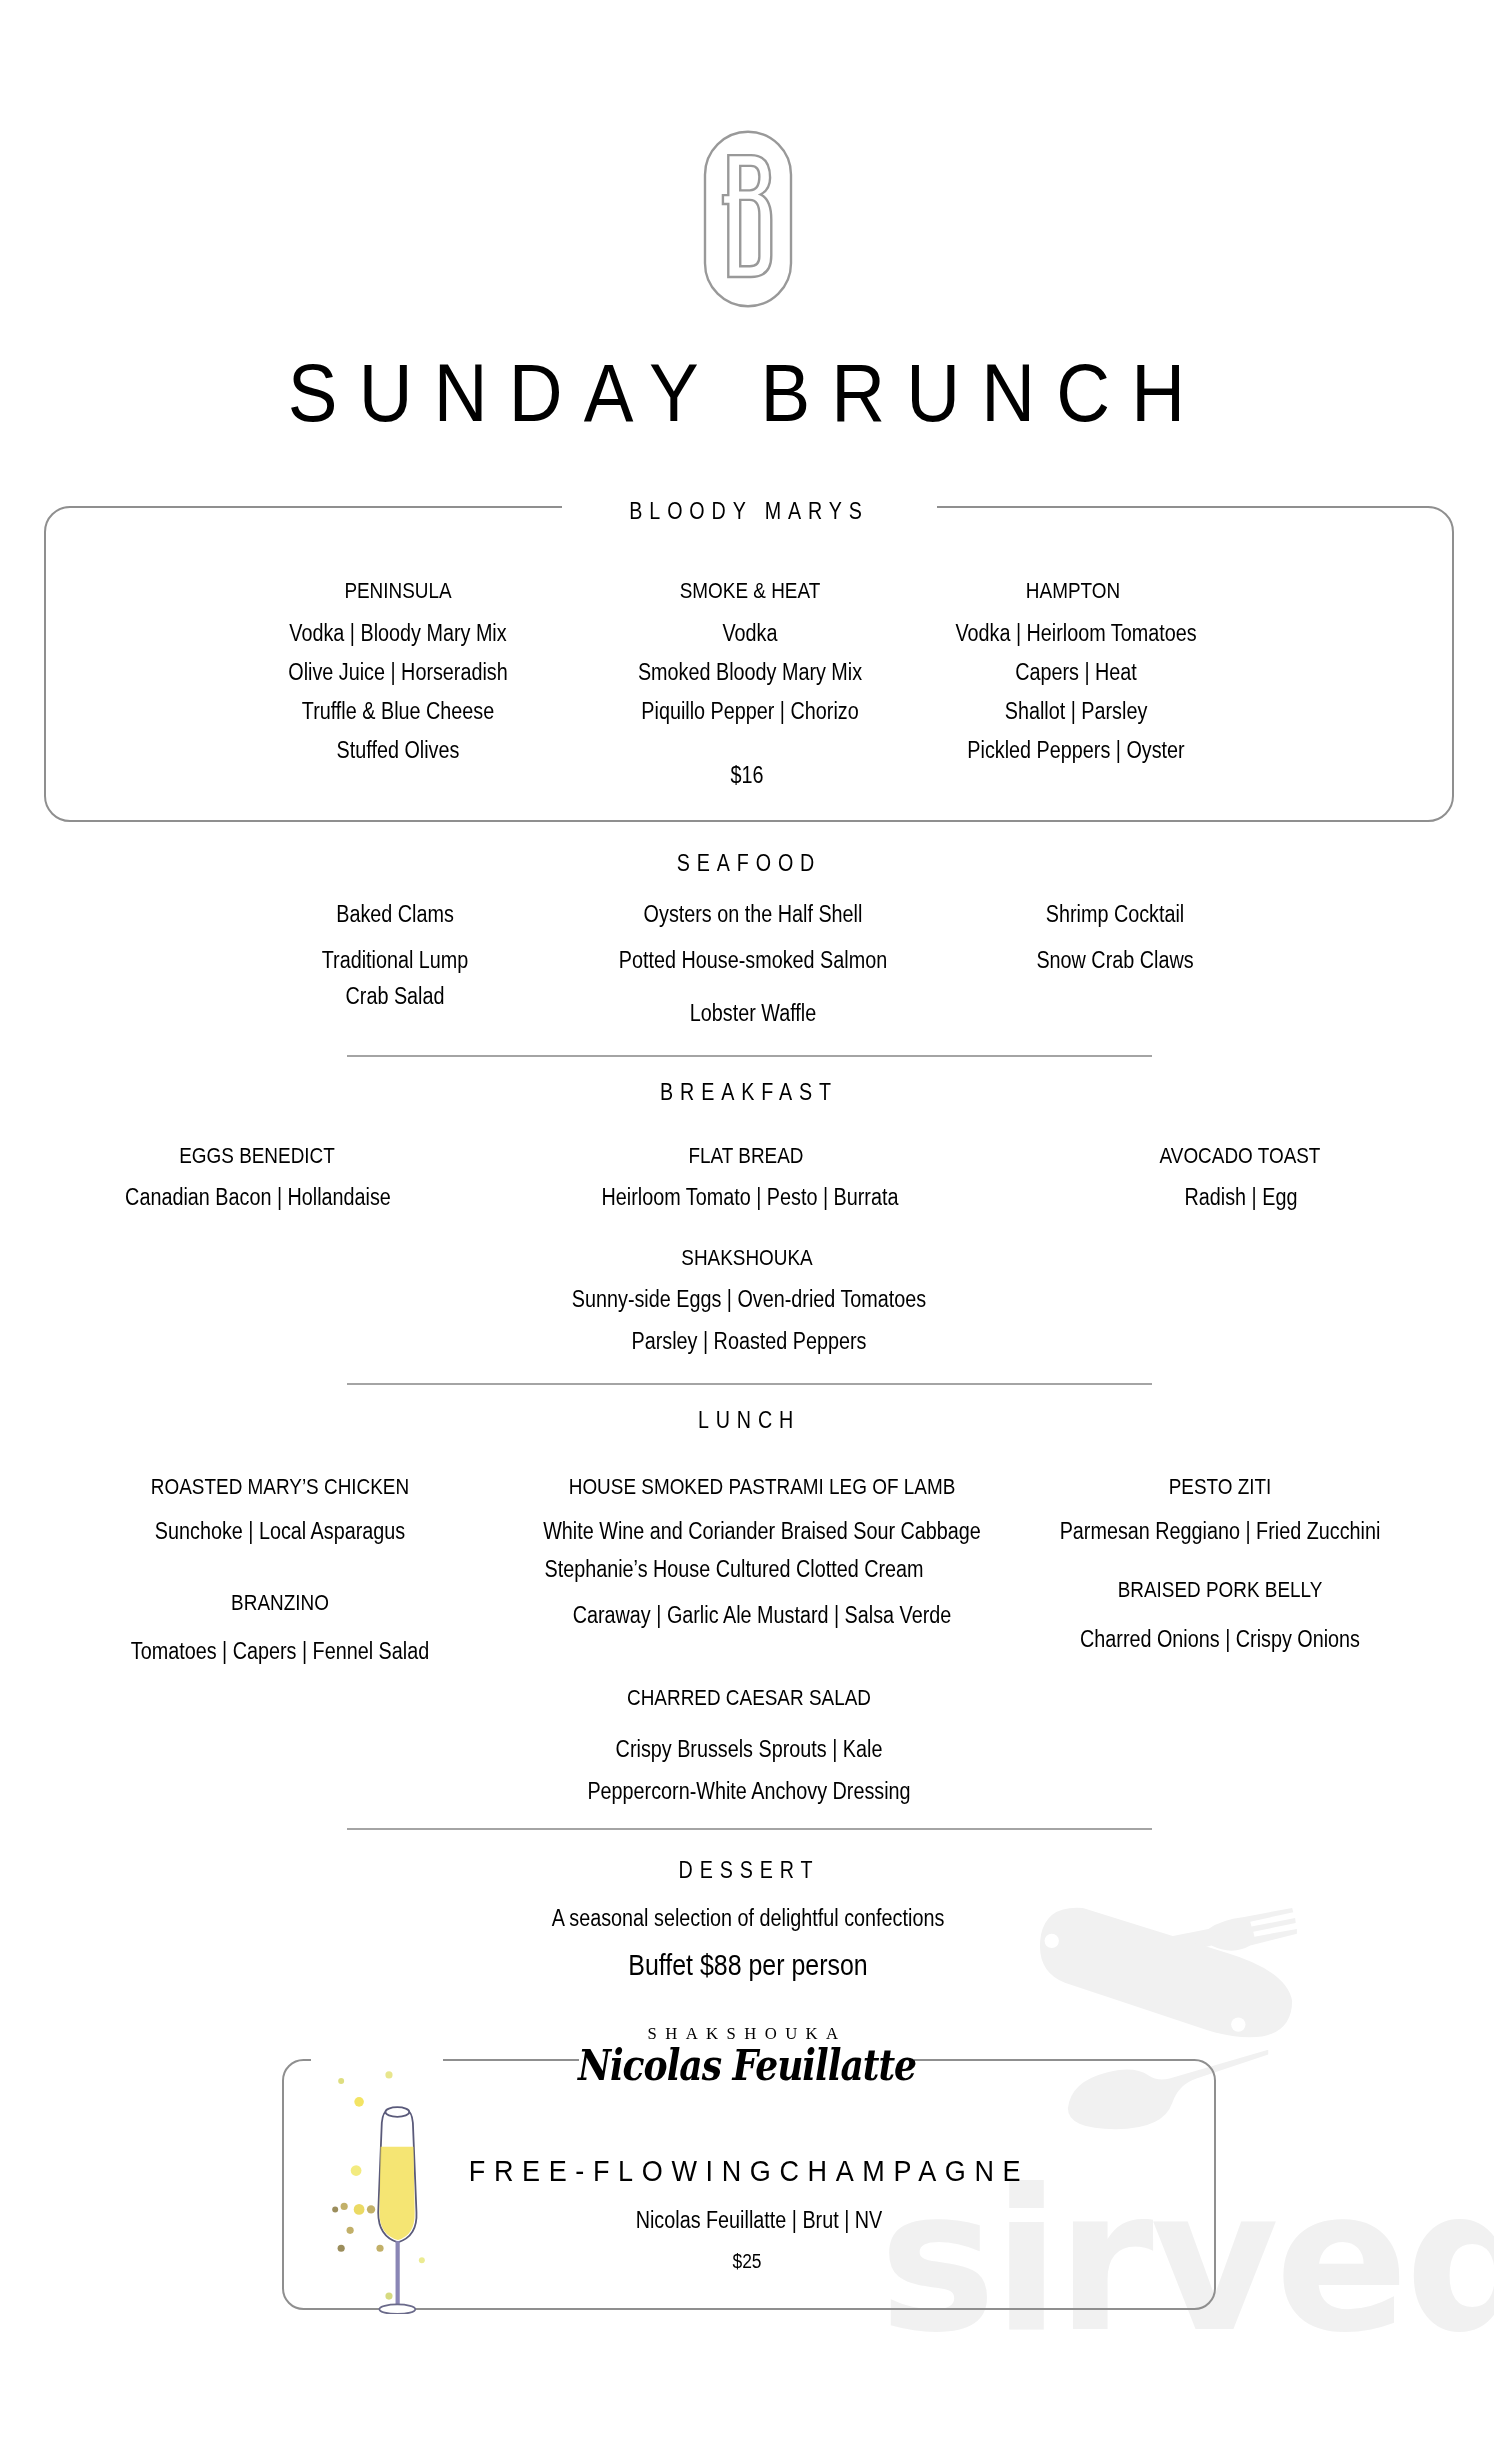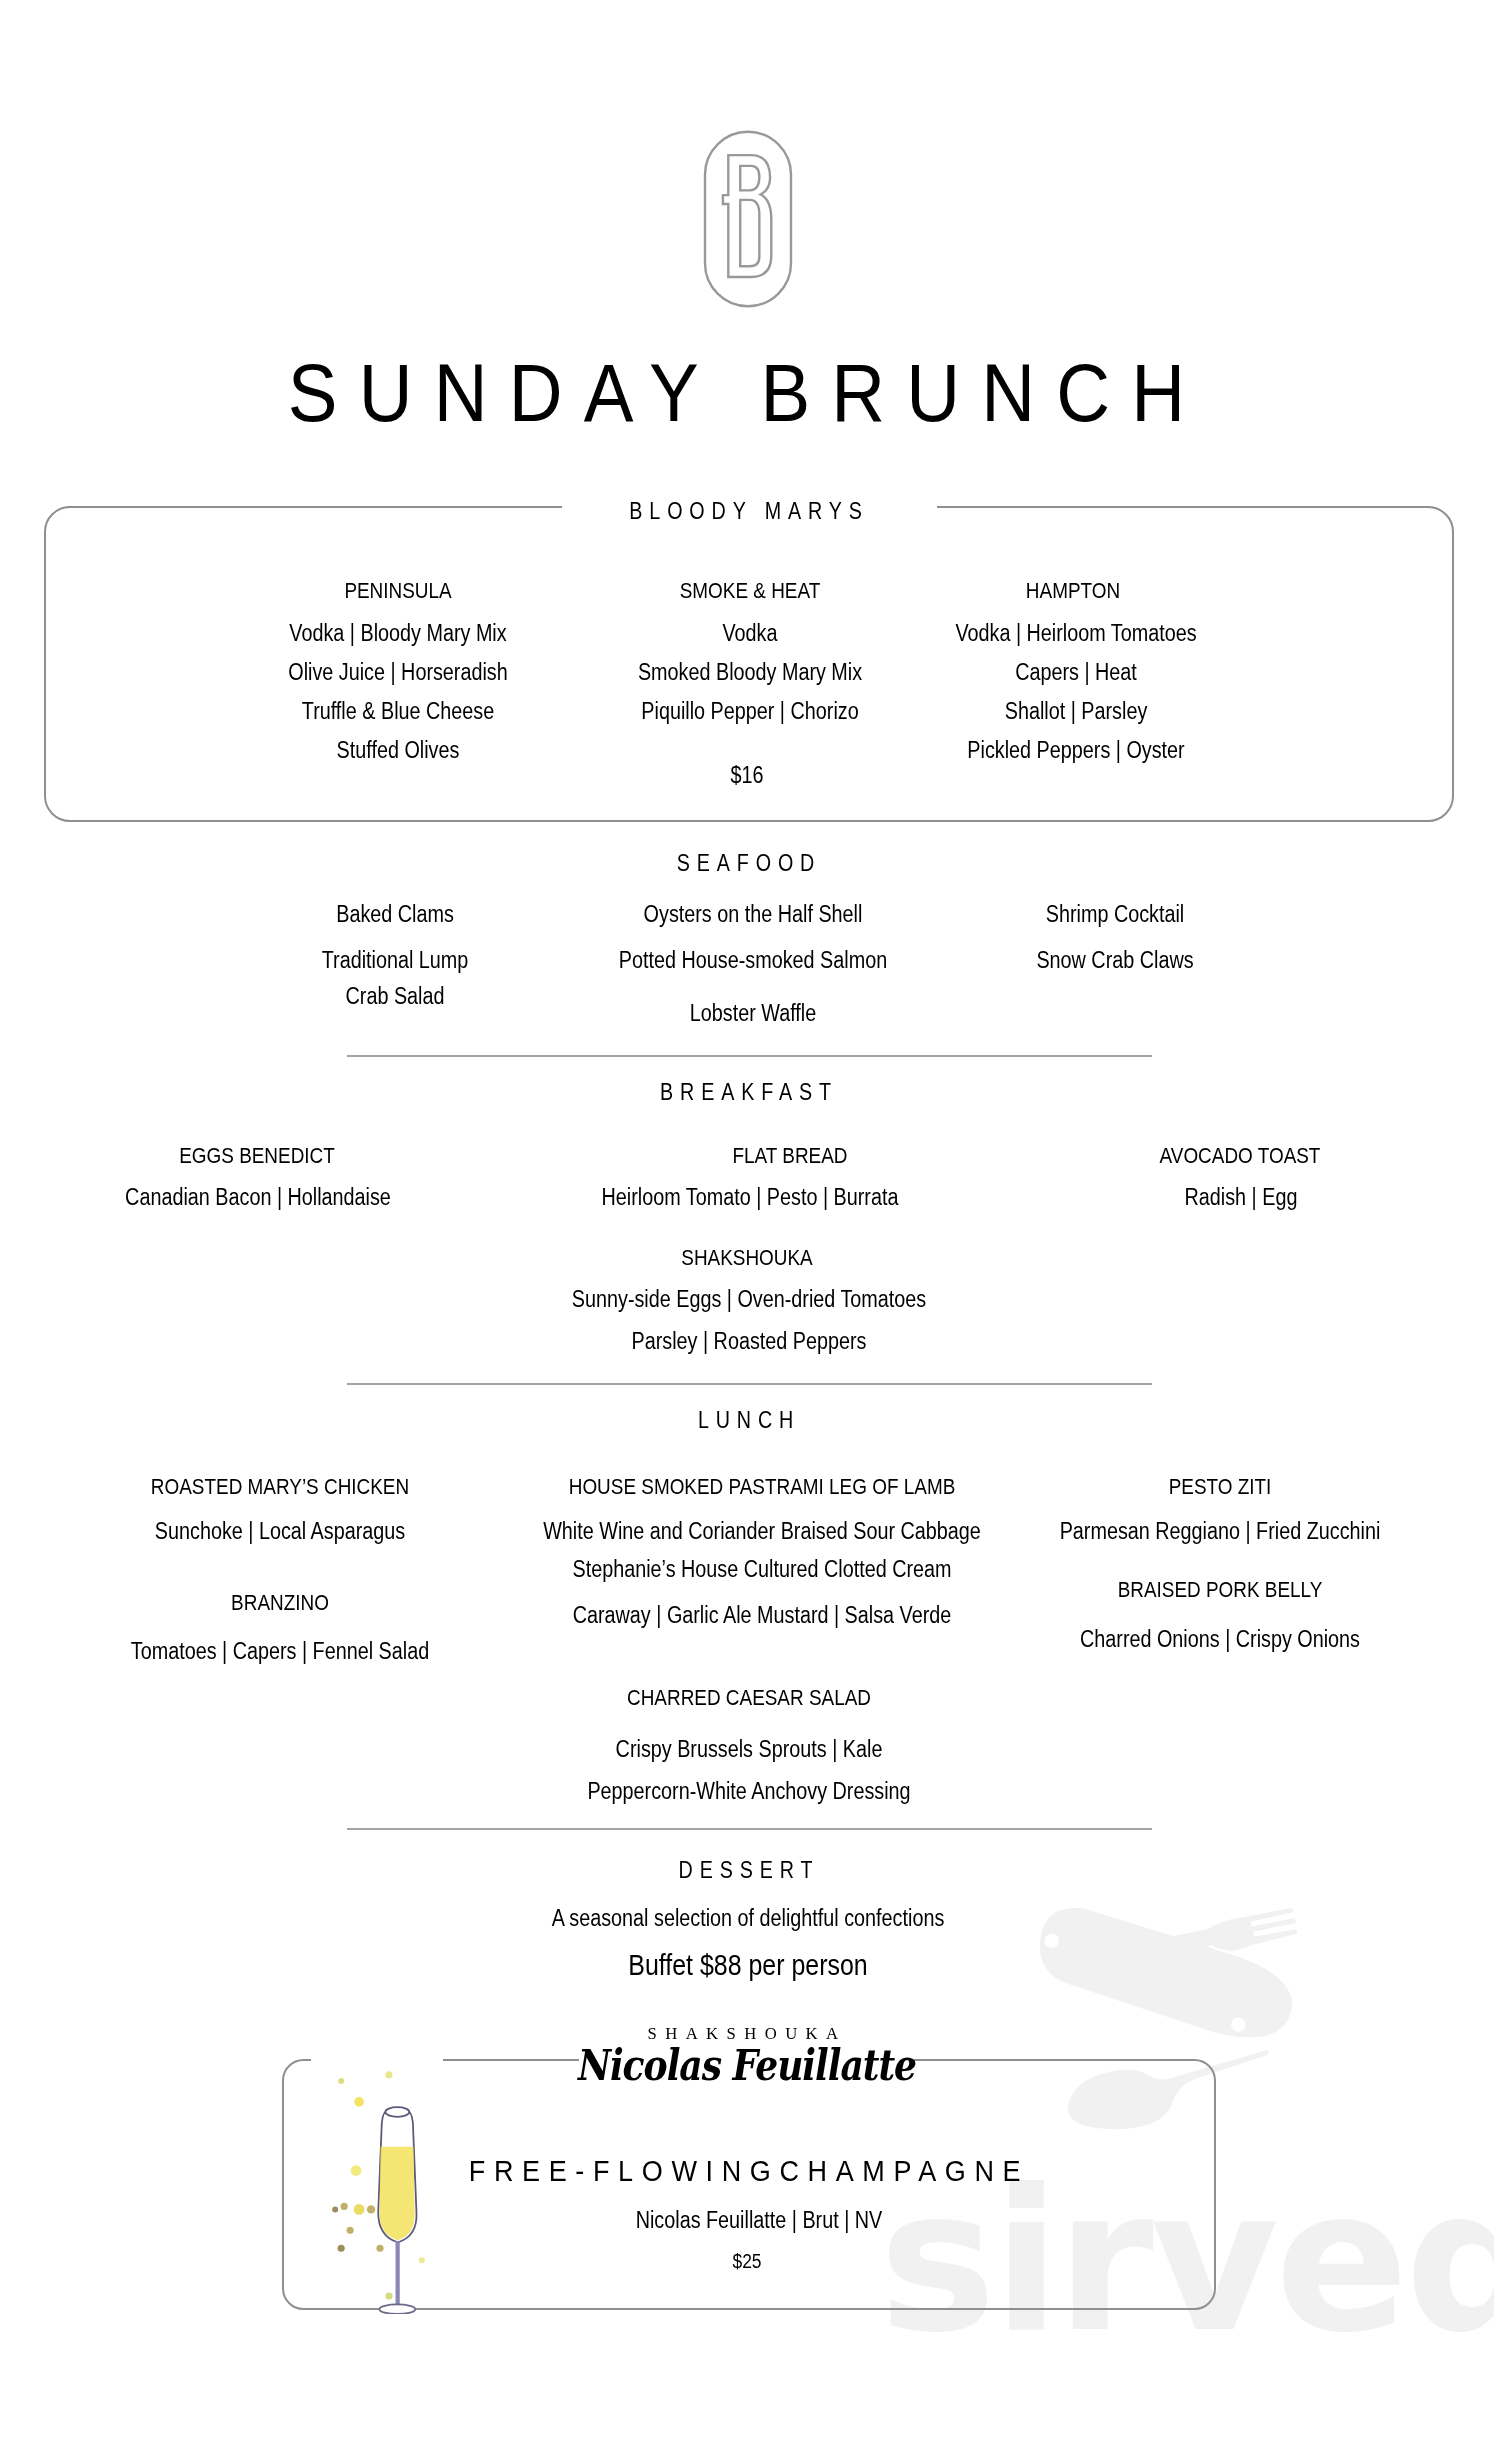--- a/index.html
+++ b/index.html
@@ -102,37 +102,37 @@
 <div class="t item-desc" style="left:395px; top:976px;margin-top:9px;"><span class="cond">Crab Salad</span></div>
 <div class="t item-desc" style="left:753px; top:949px;"><span class="cond">Potted House-smoked Salmon</span></div>
 <div class="t item-desc" style="left:1115px; top:949px;"><span class="cond">Snow Crab Claws</span></div>
 <div class="t item-desc" style="left:753px; top:1002px;"><span class="cond">Lobster Waffle</span></div>
 
 <div class="divider" style="left:347px; top:1055px; width:805px;"></div>
 
 <div class="t section-title" style="left:749px; top:1080px;"><span class="cond">BREAKFAST</span></div>
 <div class="t item-name" style="left:257px; top:1146px;"><span class="cond">EGGS BENEDICT</span></div>
 <div class="t item-desc" style="left:258px; top:1186px;"><span class="cond">Canadian Bacon | Hollandaise</span></div>
-<div class="t item-name" style="left:790px; top:1146px;"><span class="cond">FLAT BREAD</span></div>
+<div class="t item-name" style="left:746px; top:1146px;"><span class="cond">FLAT BREAD</span></div>
 <div class="t item-desc" style="left:750px; top:1186px;"><span class="cond">Heirloom Tomato | Pesto | Burrata</span></div>
 <div class="t item-name" style="left:1240px; top:1146px;"><span class="cond">AVOCADO TOAST</span></div>
 <div class="t item-desc" style="left:1241px; top:1186px;"><span class="cond">Radish | Egg</span></div>
 <div class="t item-name" style="left:747px; top:1248px;"><span class="cond">SHAKSHOUKA</span></div>
 <div class="t item-desc" style="left:749px; top:1288px;"><span class="cond">Sunny-side Eggs | Oven-dried Tomatoes</span></div>
 <div class="t item-desc" style="left:749px; top:1330px;"><span class="cond">Parsley | Roasted Peppers</span></div>
 
 <div class="divider" style="left:347px; top:1383px; width:805px;"></div>
 
 <div class="t section-title" style="left:749px; top:1408px;text-align:center;"><span class="cond">LUNCH</span></div>
 <div class="t item-name" style="left:280px; top:1477px;"><span class="cond">ROASTED MARY’S CHICKEN</span></div>
 <div class="t item-desc" style="left:280px; top:1520px;"><span class="cond">Sunchoke | Local Asparagus</span></div>
 
 <div class="t item-name" style="left:762px; top:1477px;"><span class="cond">HOUSE SMOKED PASTRAMI LEG OF LAMB</span></div>
 <div class="t item-desc" style="left:762px; top:1520px;"><span class="cond">White Wine and Coriander Braised Sour Cabbage</span></div>
-<div class="t item-desc" style="left:762px; top:1558px;"><span class="cond">Stephanie’s House Cultured Clotted Cream</span></div>
+<div class="t item-desc" style="left:734px; top:1558px;"><span class="cond">Stephanie’s House Cultured Clotted Cream</span></div>
 <div class="t item-desc" style="left:762px; top:1604px;"><span class="cond">Caraway | Garlic Ale Mustard | Salsa Verde</span></div>
 
 <div class="t item-name" style="left:1220px; top:1477px;"><span class="cond">PESTO ZITI</span></div>
 <div class="t item-desc" style="left:1220px; top:1520px;"><span class="cond">Parmesan Reggiano | Fried Zucchini</span></div>
 
 <div class="t item-name" style="left:280px; top:1593px;"><span class="cond">BRANZINO</span></div>
 <div class="t item-desc" style="left:280px; top:1640px;"><span class="cond">Tomatoes | Capers | Fennel Salad</span></div>
 
 <div class="t item-name" style="left:1220px; top:1580px;"><span class="cond">BRAISED PORK BELLY</span></div>
 <div class="t item-desc" style="left:1220px; top:1628px;"><span class="cond">Charred Onions | Crispy Onions</span></div>

